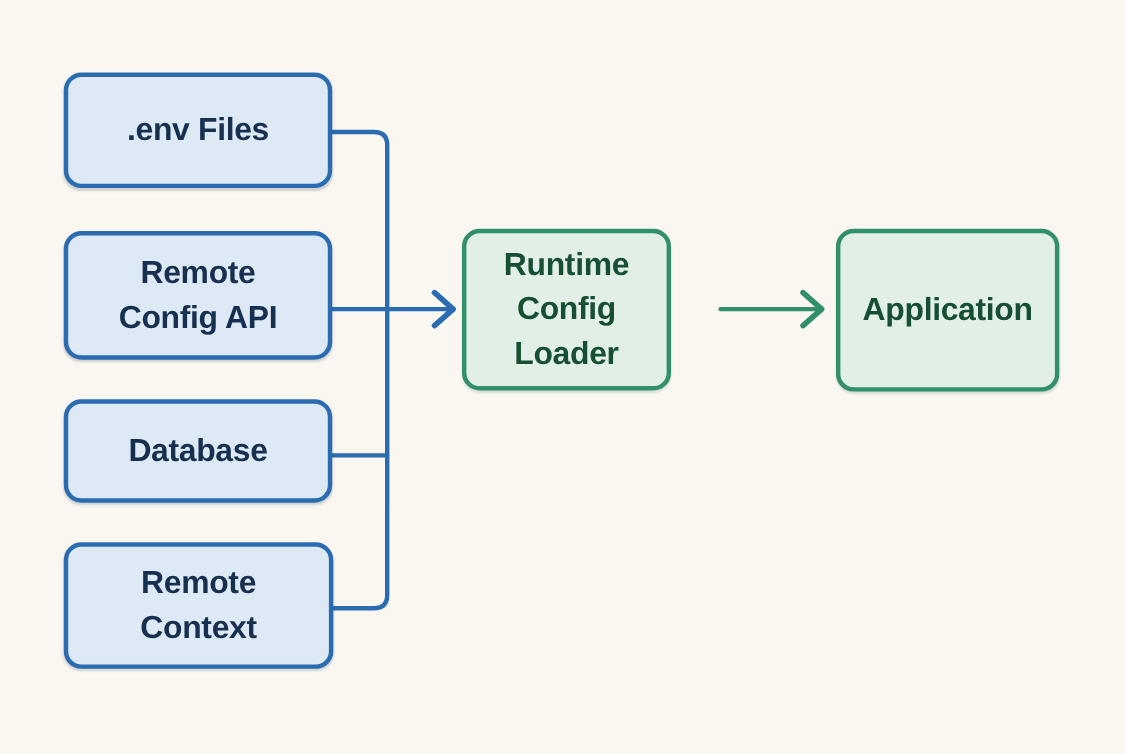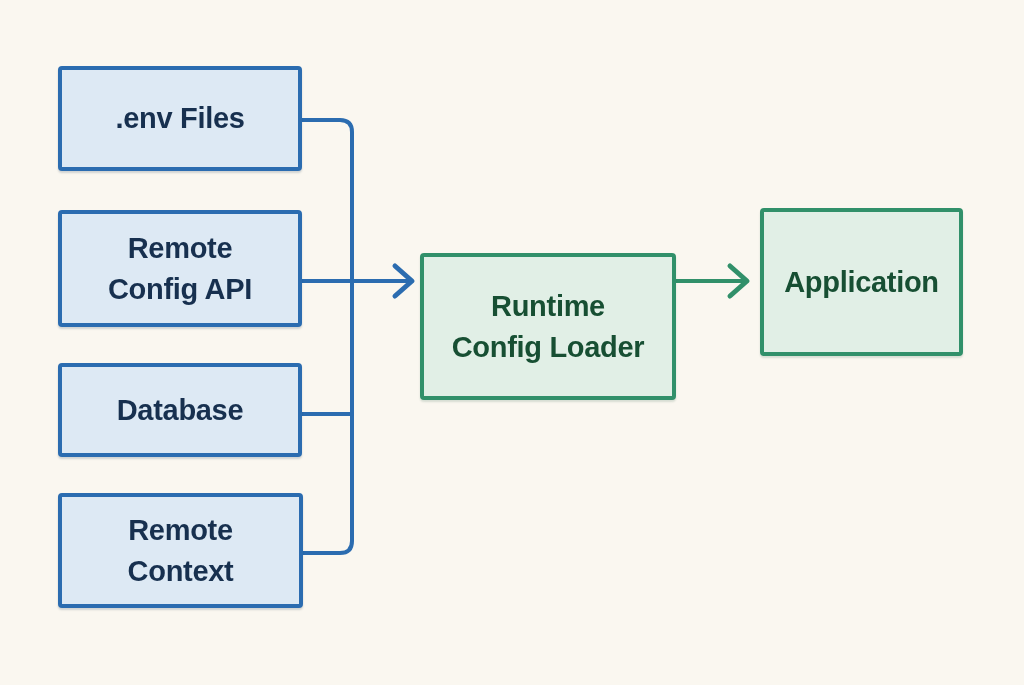--- a/index.html
+++ b/index.html
@@ -31,21 +31,21 @@
   .edge-blue  { stroke: var(--blue-edge);  fill: none; }
   .edge-green { stroke: var(--green-edge); fill: none; }
   .edge-line    { stroke-width: 4; stroke-linecap: round; }
   .edge-chevron { stroke-width: 5; stroke-linecap: round; stroke-linejoin: round; }
   .node {
     position: absolute;
     display: flex;
     align-items: center;
     justify-content: center;
     text-align: center;
-    border-radius: 4px;
+    border-radius: 16px;
     font-size: 29px;
     font-weight: 700;
     letter-spacing: -0.3px;
     line-height: 1.38;
   }
   .node-label { white-space: pre-line; }
   .node.blue {
     background: var(--source-node-fill);
     border: 4px solid var(--source-node-border);
     color: var(--source-node-text);
@@ -54,21 +54,21 @@
   .node.green {
     background: var(--green-node-fill);
     border: 4px solid var(--green-node-border);
     color: var(--green-node-text);
     box-shadow: 0 2px 2px rgba(23, 79, 51, 0.15);
   }
   #node-env      { left: 58px;  top: 66px;  width: 244px; height: 105px; }
   #node-remote   { left: 58px;  top: 210px; width: 244px; height: 117px; }
   #node-database { left: 58px;  top: 363px; width: 244px; height: 94px;  }
   #node-request  { left: 58px;  top: 493px; width: 245px; height: 115px; }
-  #node-loader   { left: 420px; top: 208px; width: 256px; height: 147px; margin-top: 45px; }
+  #node-loader   { left: 420px; top: 208px; width: 190px; height: 147px; }
   #node-app      { left: 760px; top: 208px; width: 203px; height: 148px; }
 </style>
 </head>
 <body>
 
 <div class="canvas">
 
   <svg class="edges-layer" width="1024" height="685" viewBox="0 0 1024 685" xmlns="http://www.w3.org/2000/svg">
     <path class="edge-blue edge-line" d="M 302 120 H 340 Q 352 120 352 132 V 281"></path>
     <path class="edge-blue edge-line" d="M 303 553 H 340 Q 352 553 352 541 V 281"></path>

